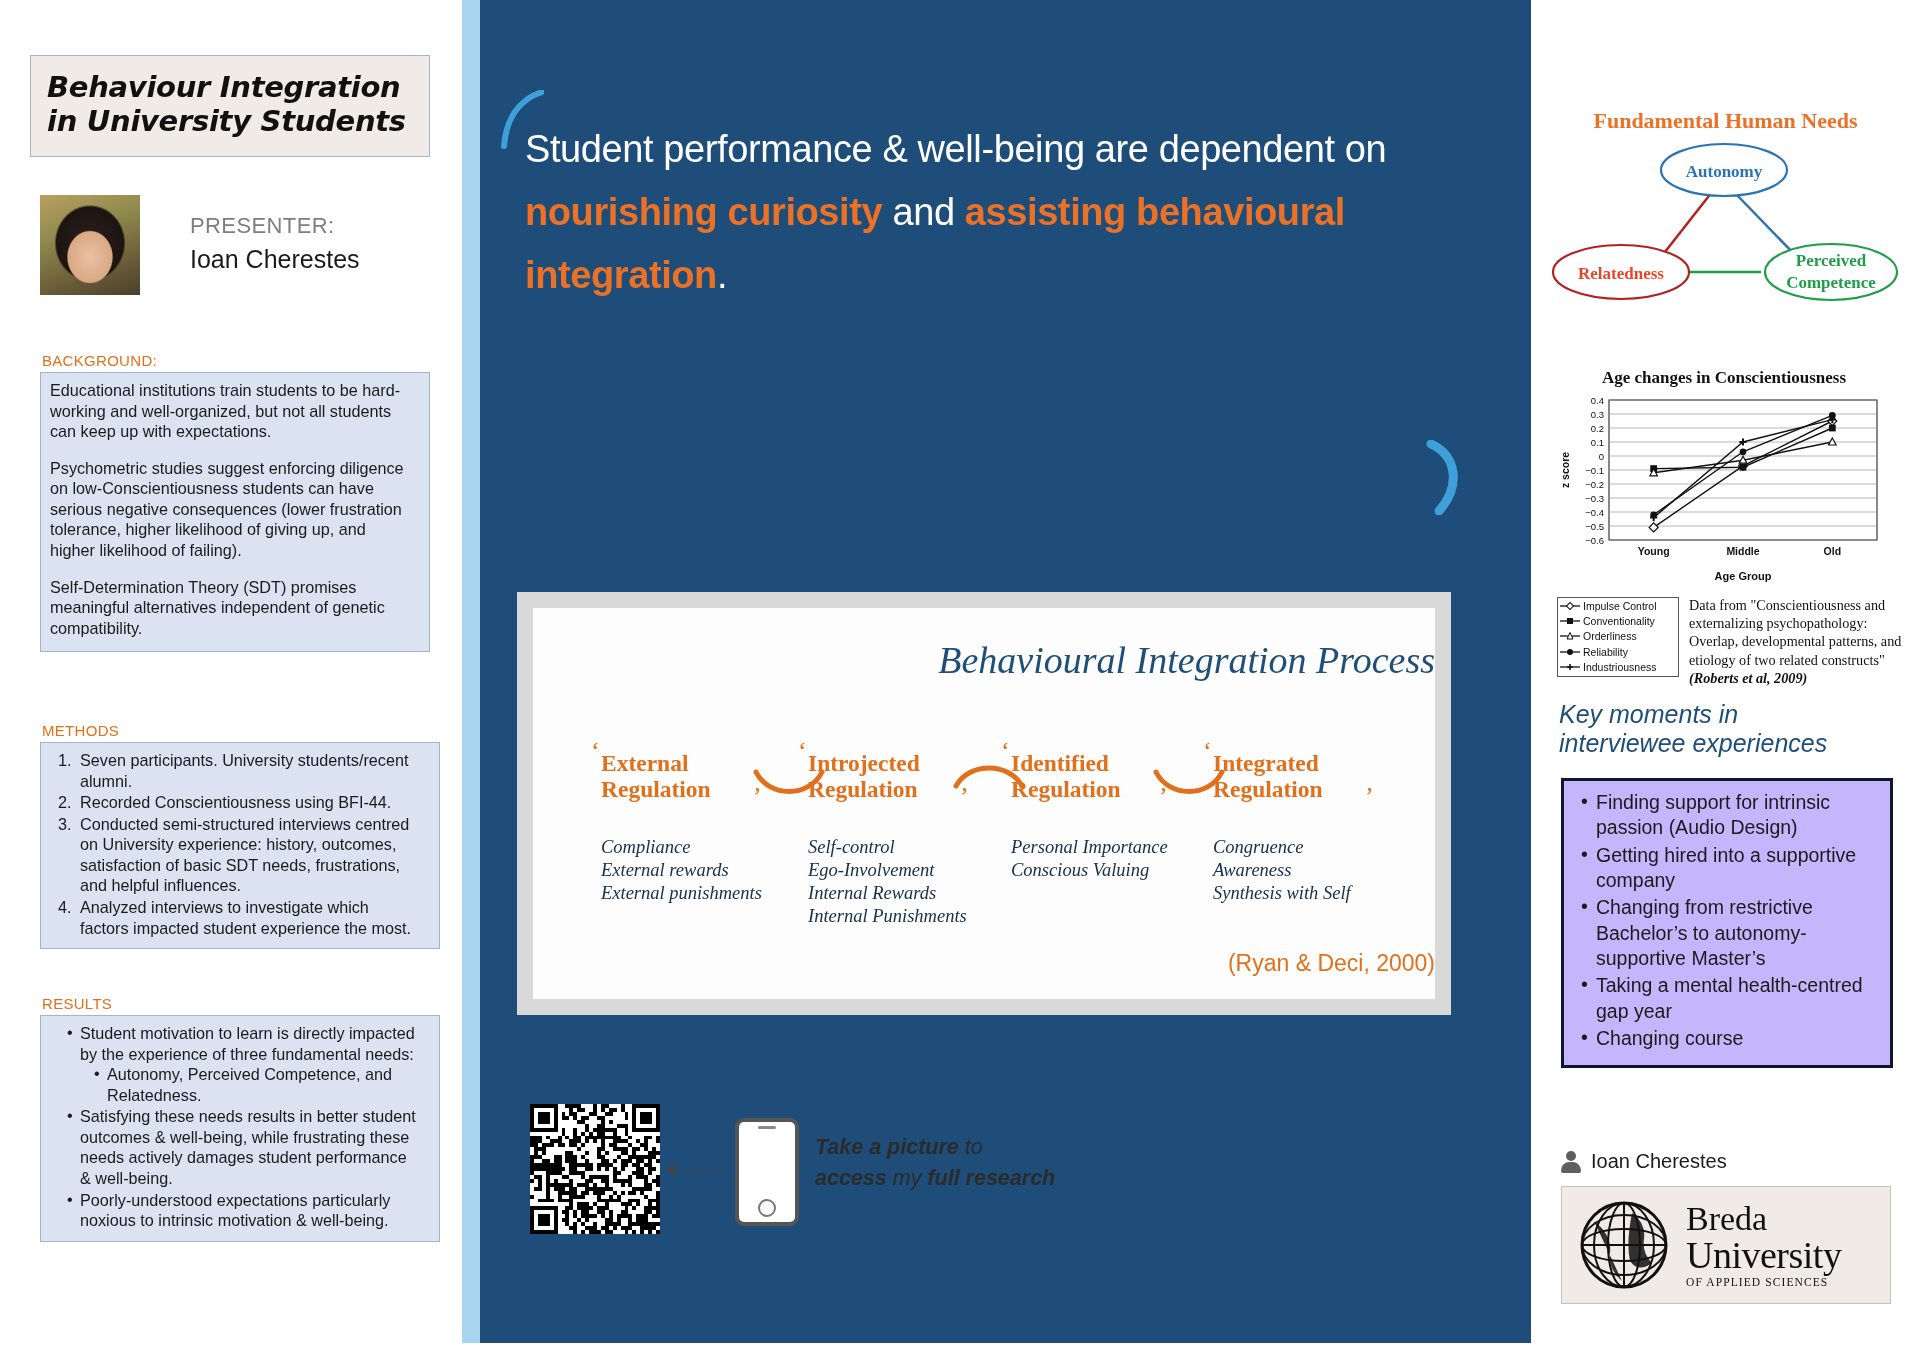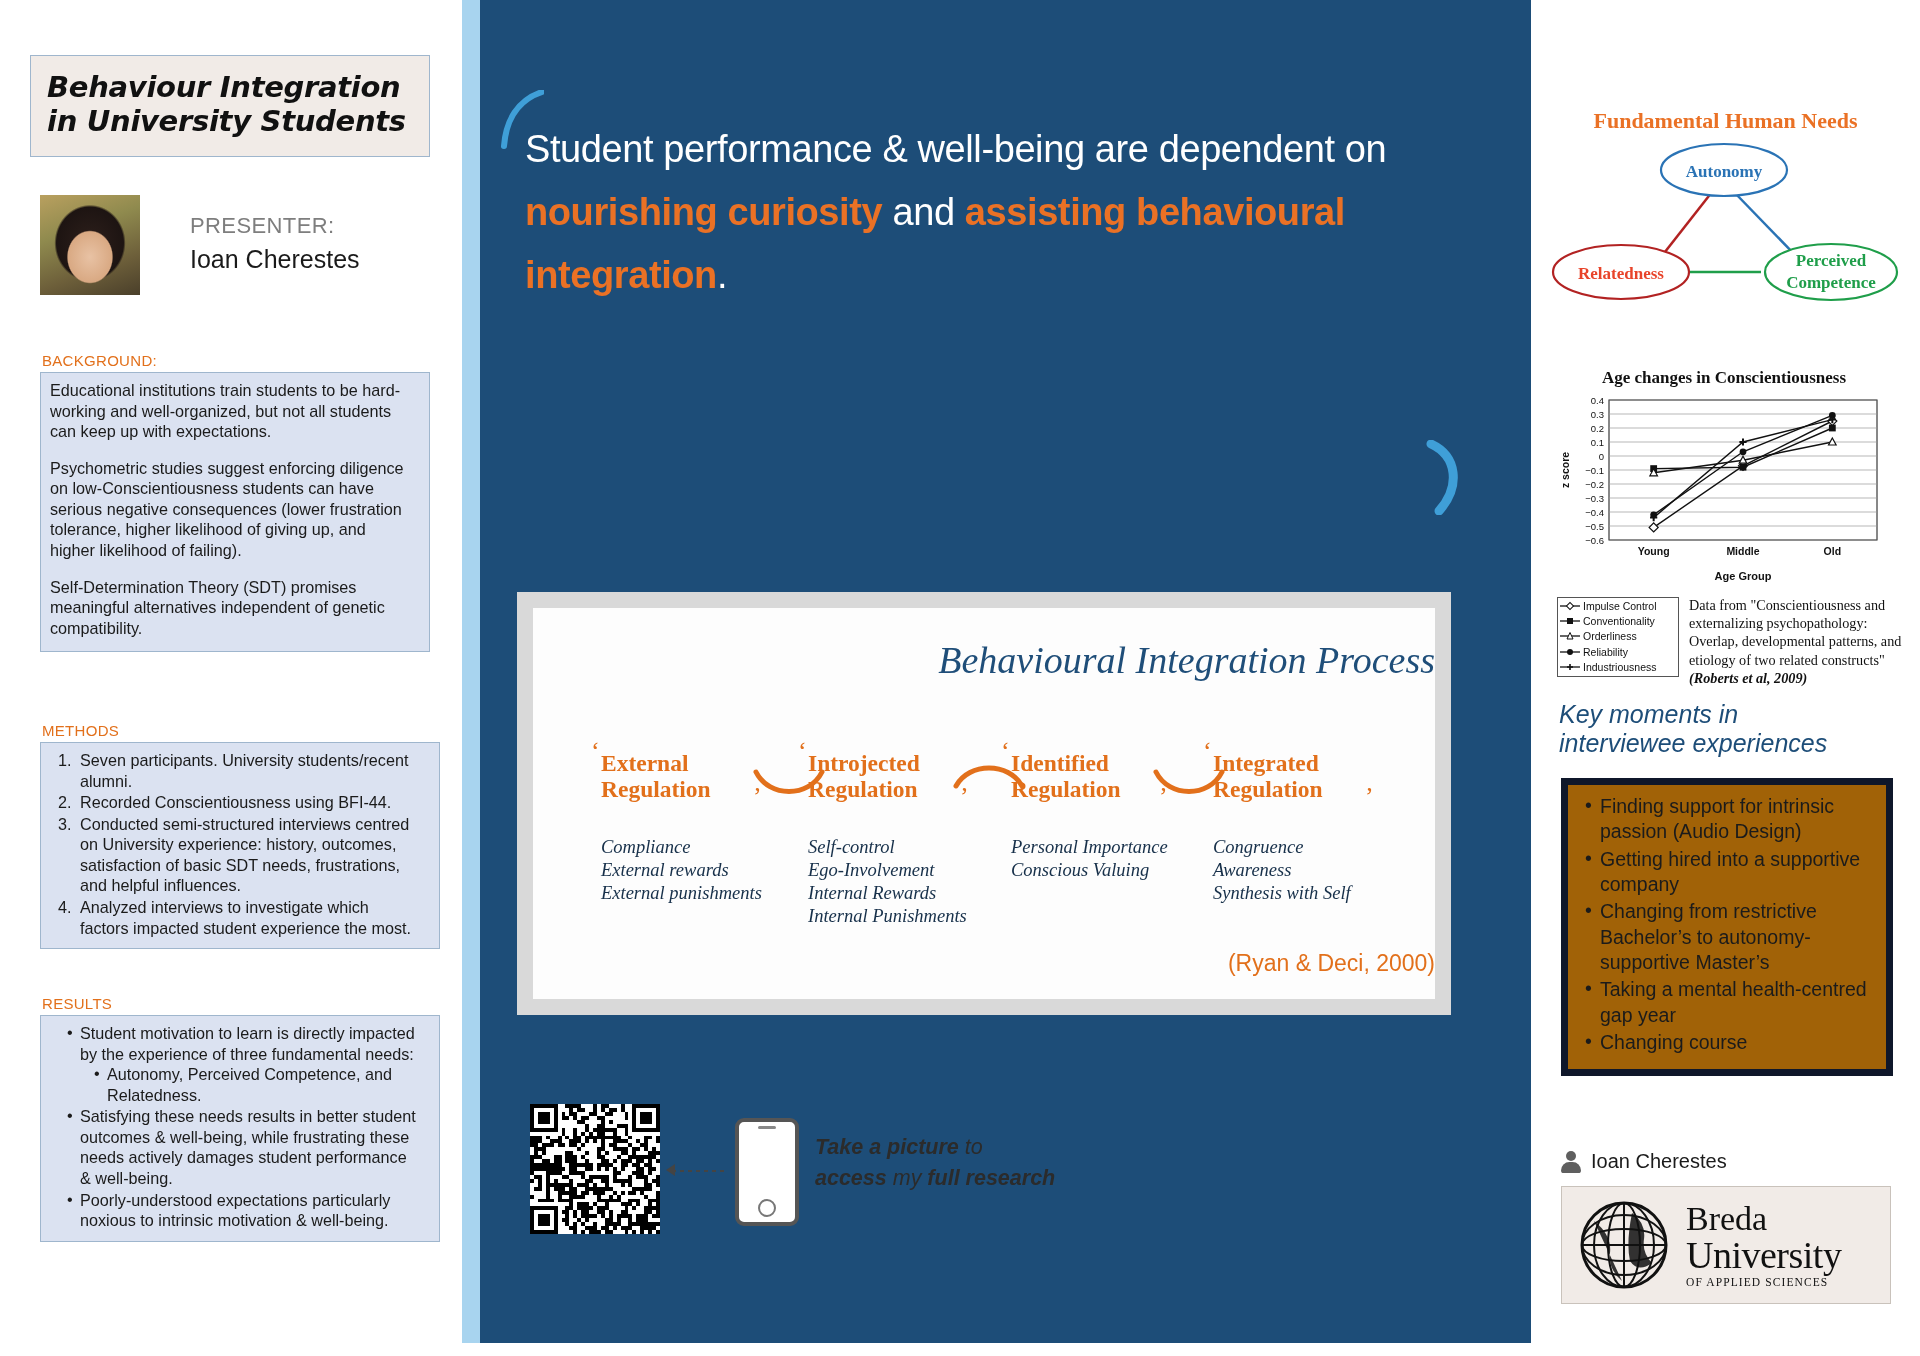--- a/index.html
+++ b/index.html
@@ -139,21 +139,21 @@
     font-family:"Liberation Serif","DejaVu Serif",serif;font-size:14.2px;line-height:1.28;color:#111;
   }
   .cite b{font-weight:bold;font-style:italic;text-align:center;}
 
   .key-title{
     position:absolute;left:28px;top:700px;width:340px;
     font-size:25px;line-height:1.17;color:#1d4d78;font-style:italic;
   }
   .key-panel{
     position:absolute;left:30px;top:778px;width:332px;
-    background:#a16207;border:7px solid #0f172a;
+    background:#c4b5fd;border:3px solid #0f172a;
     padding:9px 11px 12px 11px;box-sizing:border-box;
   }
   ul.k-list{margin:0;padding-left:4px;list-style:none;font-size:19.5px;line-height:1.3;color:#1b1b1b;}
   ul.k-list>li{position:relative;padding-left:17px;margin-bottom:2px;}
   ul.k-list>li:before{content:"\2022";position:absolute;left:2px;top:-1px;}
 
   .author-row{position:absolute;left:30px;top:1150px;display:flex;align-items:center;gap:10px;}
   .person-icon{width:20px;height:22px;position:relative;}
   .person-icon .h{position:absolute;left:5px;top:0;width:10px;height:10px;border-radius:50%;background:#5f5f5f;}
   .person-icon .b{position:absolute;left:0;top:11px;width:20px;height:11px;border-radius:10px 10px 3px 3px;background:#5f5f5f;}

